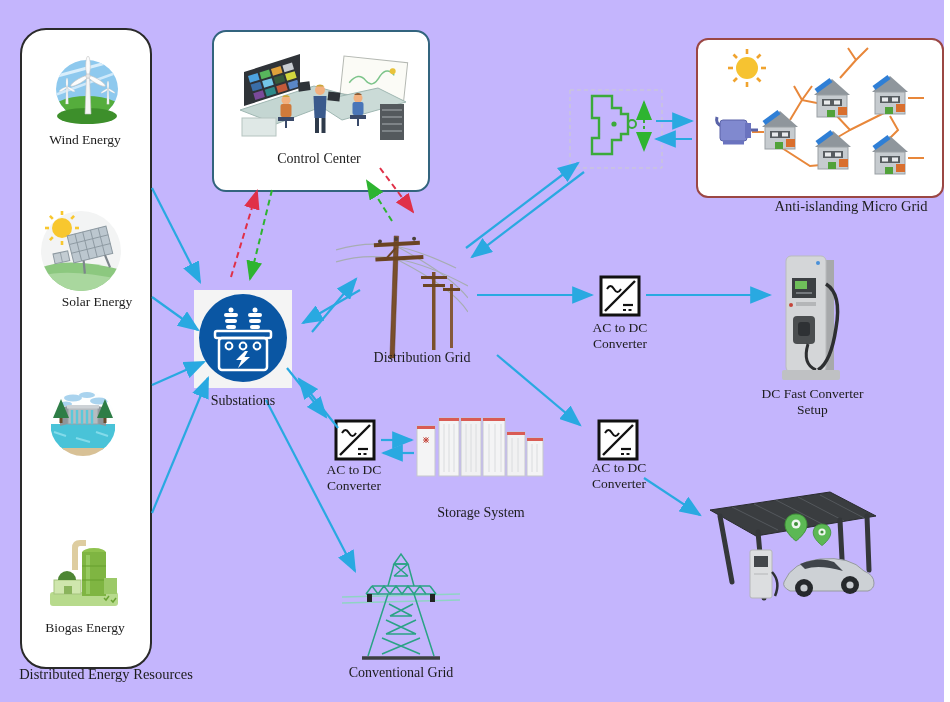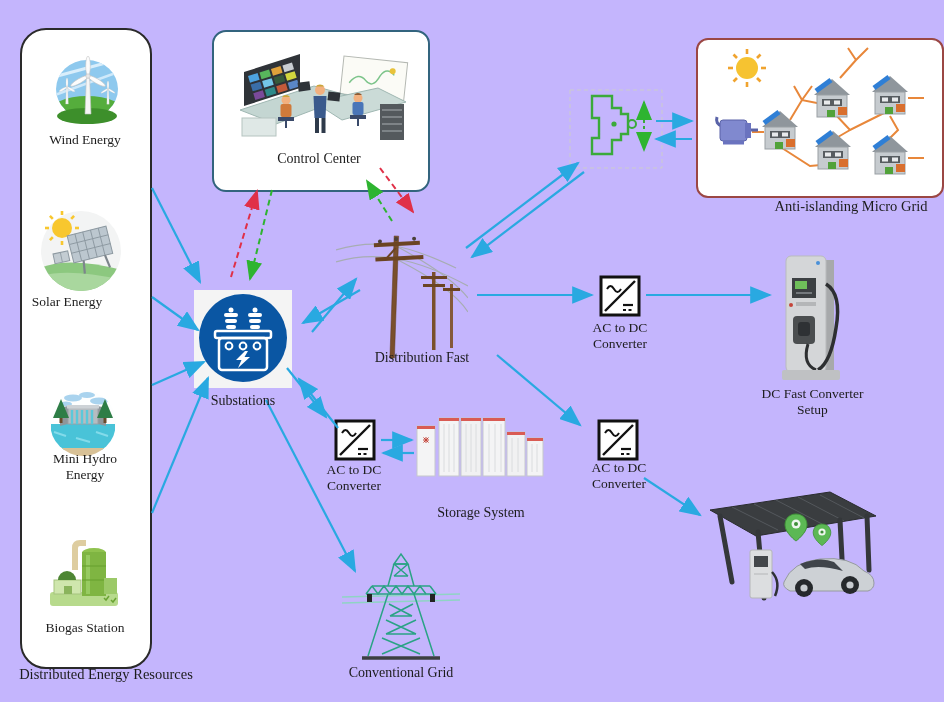--- a/index.html
+++ b/index.html
@@ -473,28 +473,27 @@
         <circle cy="10" r="2" fill="#3f8f38"></circle>
     </g>
     <g transform="translate(130,38) scale(0.8)">
       <path d="M0,0 c-7,0 -11,5 -11,11 c0,8 11,16 11,16 c0,0 11,-8 11,-16 c0,-6 -4,-11 -11,-11 z" fill="#5cb854" stroke="#3f8f38"></path>
       <circle cy="10" r="4.5" fill="#eef6ee"></circle>
         <circle cy="10" r="2" fill="#3f8f38"></circle>
     </g>
   </svg>
 
   <div class="label" style="left:22px;top:132px;width:126px;">Wind Energy</div>
-  <div class="label" style="left:4px;top:294px;width:126px;">Solar Energy</div>
-  <div class="label" style="left:40px;top:451px;width:90px;">Mini Hydro Energy</div>
-  <div class="label" style="left:22px;top:620px;width:126px;">Biogas Station</div>
+  <div class="label" style="left:34px;top:294px;width:126px;">Solar Energy</div>
+  <div class="label" style="left:22px;top:620px;width:126px;">Biogas Energy</div>
   <div class="label" style="left:0px;top:666px;width:212px;font-size:14.5px;">Distributed Energy Resources</div>
 
   <div class="label" style="left:212px;top:150px;width:214px;font-size:14px;">Control Center</div>
   <div class="label" style="left:186px;top:392px;width:114px;font-size:14px;">Substations</div>
-  <div class="label" style="left:352px;top:349px;width:140px;font-size:14px;">Distribution Fast</div>
+  <div class="label" style="left:352px;top:349px;width:140px;font-size:14px;">Distribution Grid</div>
   <div class="label" style="left:724px;top:198px;width:254px;font-size:14.5px;">Anti-islanding Micro Grid</div>
 
   <div class="label" style="left:578px;top:320px;width:84px;">
     <span>AC to DC</span>
     <span>Converter</span>
   </div>
   <div class="label" style="left:311px;top:462px;width:86px;">
     <span>AC to DC</span>
     <span>Converter</span>
   </div>

